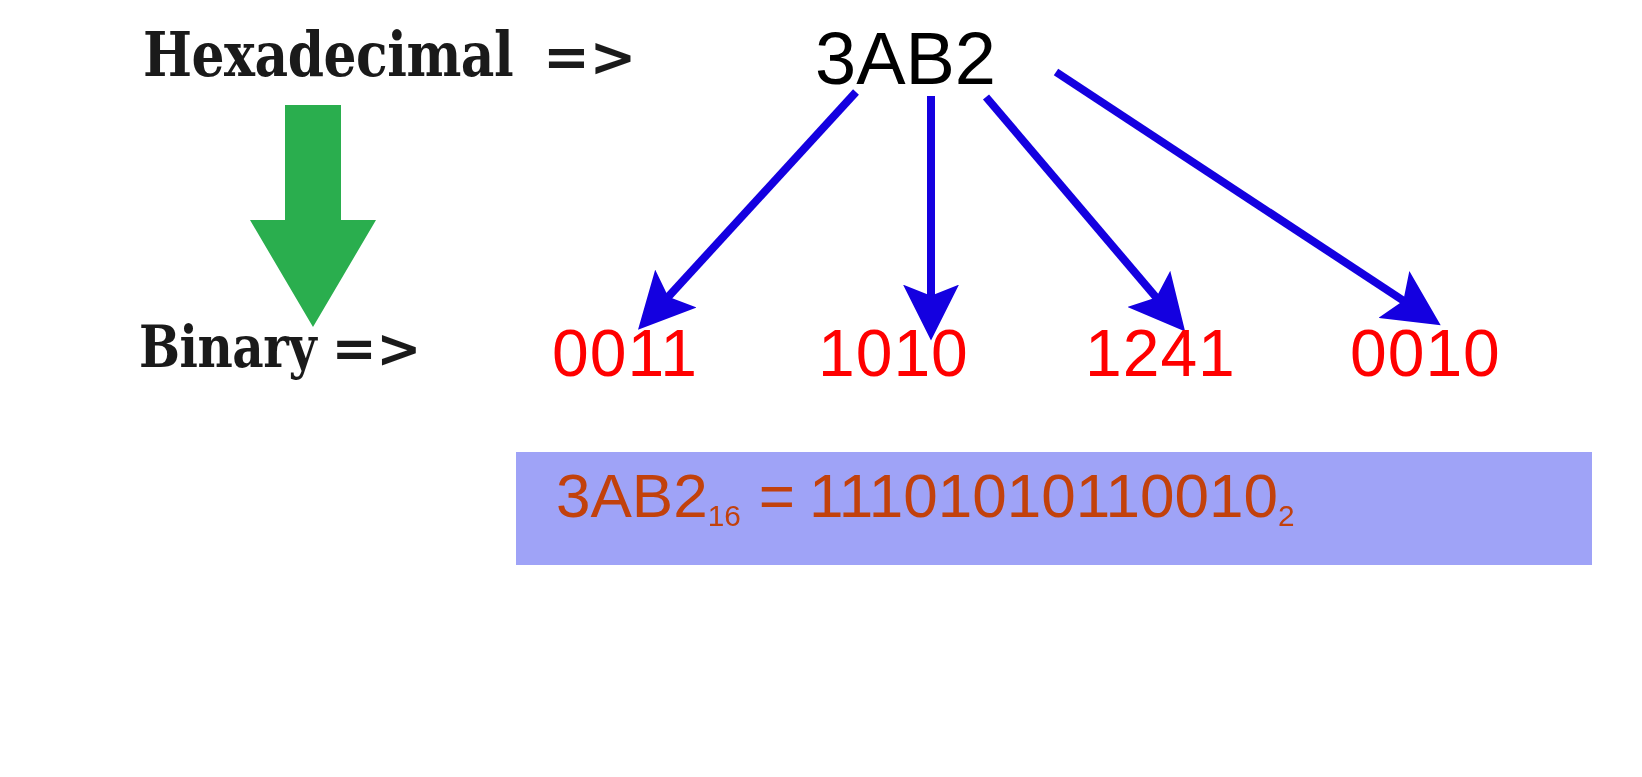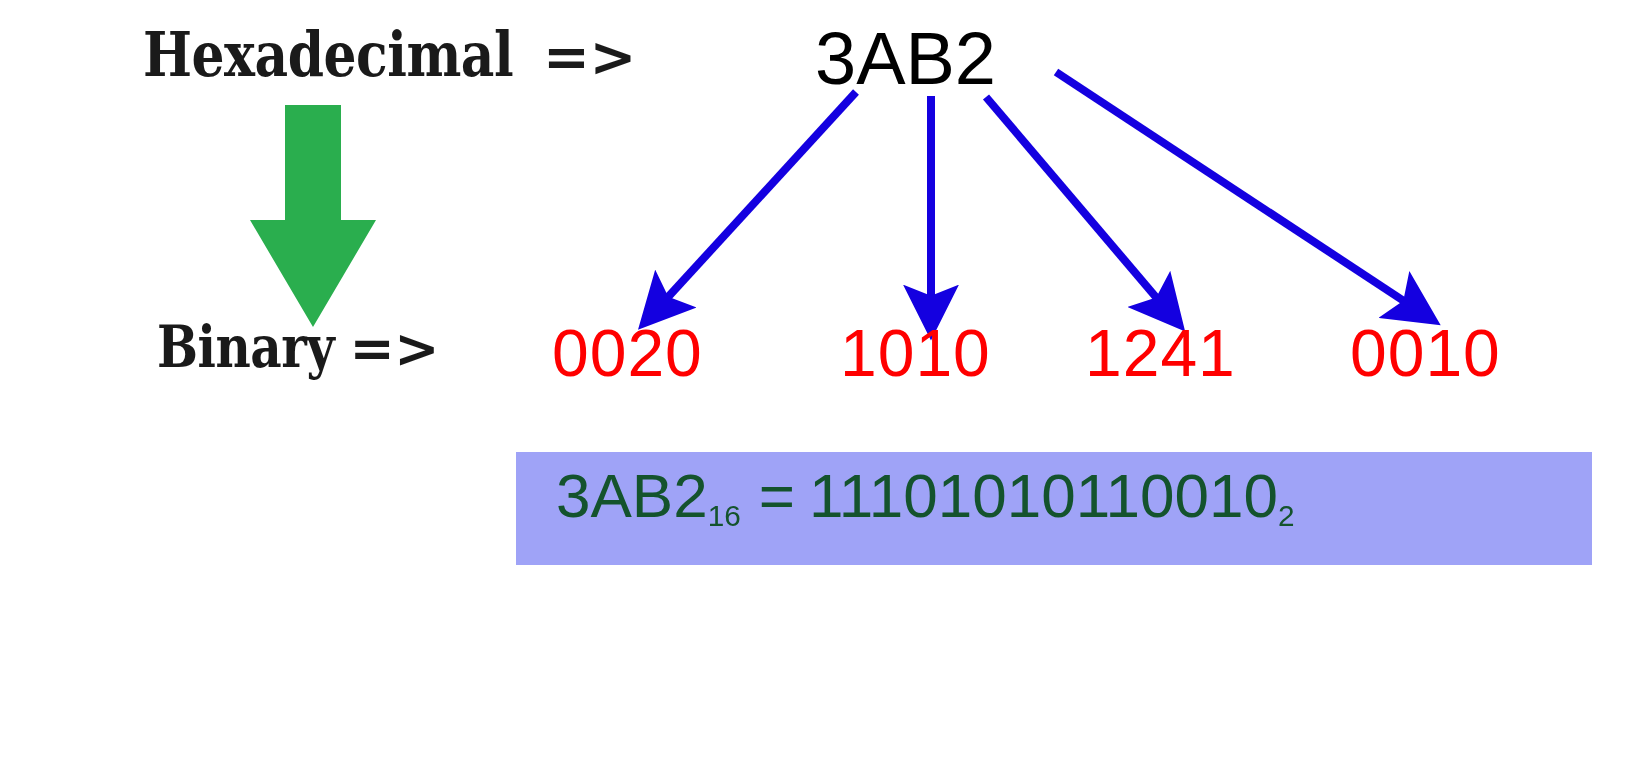--- a/index.html
+++ b/index.html
@@ -51,21 +51,21 @@
   }
 
   #label-hex {
     left: 143px;
     top: 24px;
     font-size: 62px;
   }
   #label-hex .arrow-glyph { font-size: 56px; }
 
   #label-bin {
-    left: 157px;
+    left: 139px;
     top: 318px;
     font-size: 58px;
     text-decoration: underline;
   }
   #label-bin .arrow-glyph { font-size: 54px; }
 
   #label-res {
     left: 128px;
     top: 453px;
     font-size: 58px;
@@ -110,40 +110,40 @@
     position: absolute;
     top: 320px;
     font-family: "Liberation Sans", sans-serif;
     font-size: 66px;
     color: #ff0000;
     letter-spacing: 1px;
     line-height: 1;
     white-space: nowrap;
   }
   #nibble-0 { left: 552px; }
-  #nibble-1 { left: 818px; margin-left: 22px; }
+  #nibble-1 { left: 818px; }
   #nibble-2 { left: 1085px; }
   #nibble-3 { left: 1350px; }
 
   
   #result-box {
     position: absolute;
     left: 516px;
     top: 452px;
     width: 1076px;
     height: 113px;
     background: #9fa3f7;
   }
   #result-text {
     position: absolute;
     left: 556px;
     top: 462px;
     font-family: "Liberation Sans", sans-serif;
     font-size: 62px;
-    color: #14532d;
+    color: #c2410c;
     line-height: 1.1;
     white-space: nowrap;
   }
   #result-text sub {
     font-size: 0.48em;
     vertical-align: baseline;
     position: relative;
     top: 0.30em;
     letter-spacing: 0;
   }
@@ -175,21 +175,21 @@
     <line x1="856" y1="92" x2="658" y2="308" stroke="#1400e0" stroke-width="8" marker-end="url(#bluehead)"></line>
     <line x1="931" y1="96" x2="931" y2="311" stroke="#1400e0" stroke-width="8" marker-end="url(#bluehead)"></line>
     <line x1="986" y1="97" x2="1166" y2="309" stroke="#1400e0" stroke-width="8" marker-end="url(#bluehead)"></line>
     <line x1="1056" y1="72" x2="1416" y2="309" stroke="#1400e0" stroke-width="8" marker-end="url(#bluehead)"></line>
   </svg>
 
   <div id="label-bin" class="row-label">
     <span class="word">Binary</span><span class="arrow-glyph">=&gt;</span>
   </div>
 
-  <div id="nibble-0" class="nibble">0020</div>
+  <div id="nibble-0" class="nibble">0011</div>
   <div id="nibble-1" class="nibble">1010</div>
   <div id="nibble-2" class="nibble">1241</div>
   <div id="nibble-3" class="nibble">0010</div>
 
 
   <div id="result-box"></div>
 
   <div id="result-text">
     <span>3AB2</span><sub>16</sub><span class="eq">=</span><span>11101010110010</span><sub>2</sub>
   </div>

